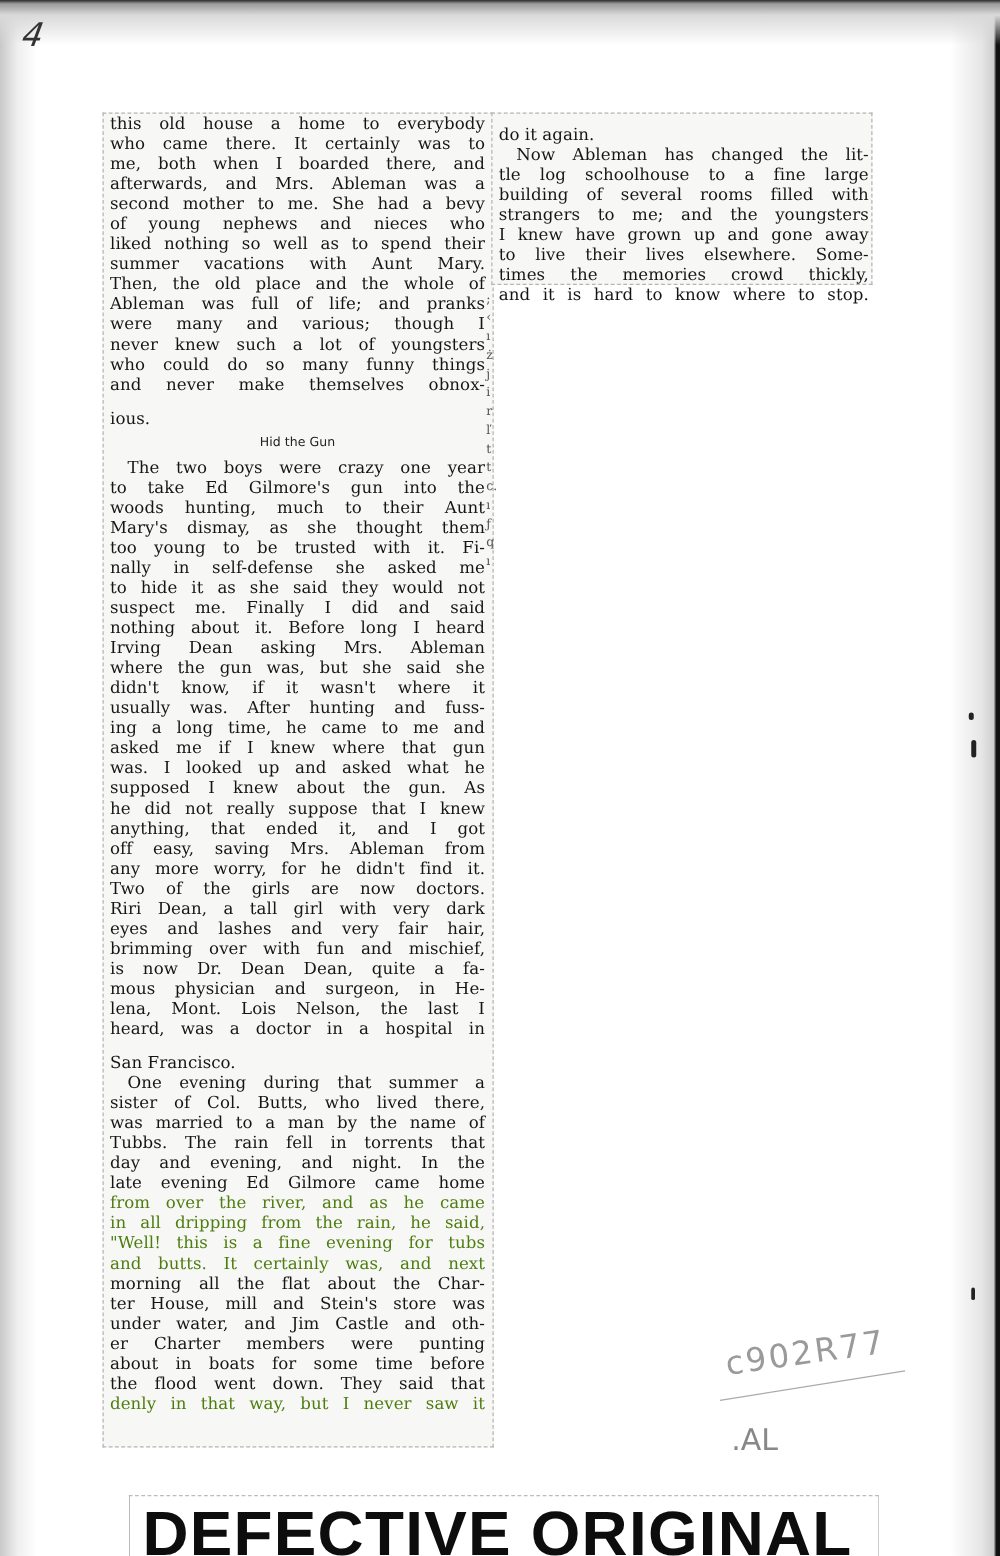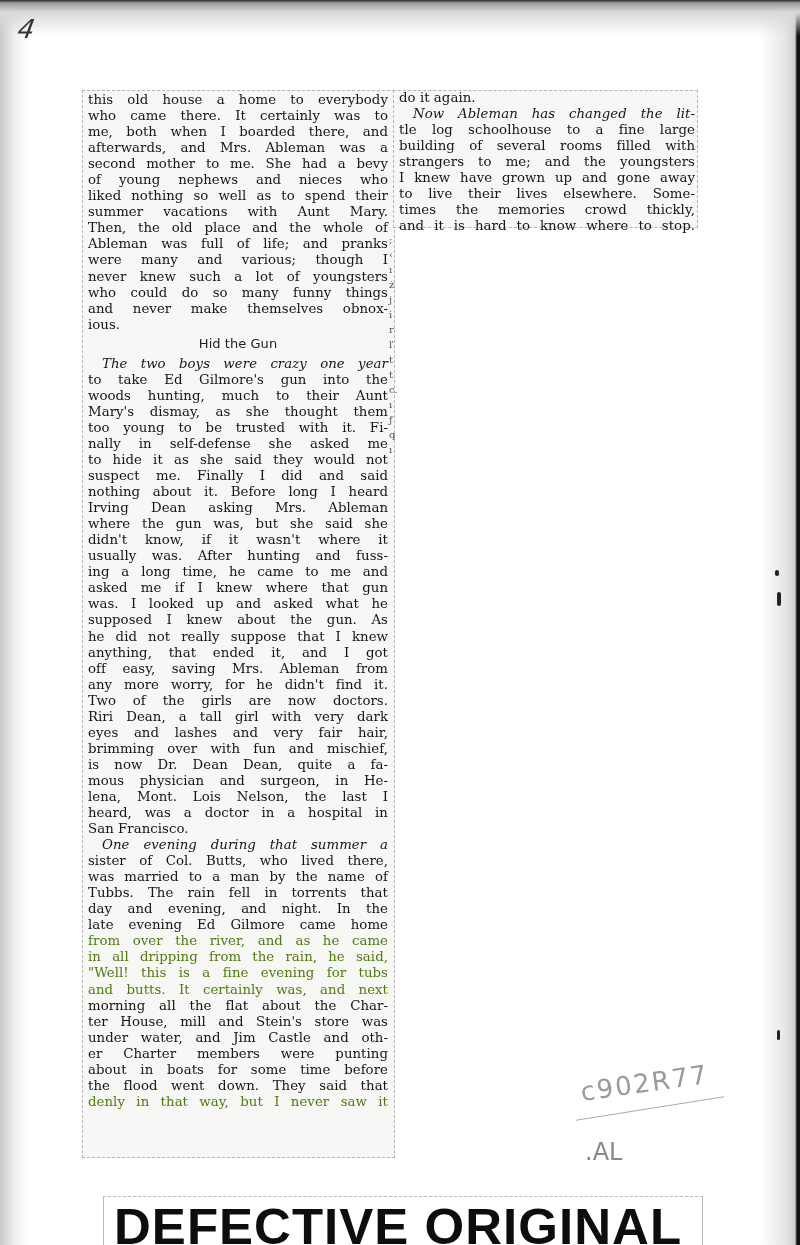--- a/index.html
+++ b/index.html
@@ -34,27 +34,27 @@
       font-family: "DejaVu Serif", serif; font-size: 13.3px; line-height: 16.05px;
       color: #151515; letter-spacing: 0.05px;
     }
     .col-left { left: 88px; top: 92px; width: 300px; }
     .col-right { left: 399px; top: 90px; width: 296px; }
 
     .line {
       display: block; white-space: nowrap; text-align: justify;
       text-align-last: justify; height: 16.05px;
     }
-    .line.last { text-align-last: left; }
-    .line.indent { padding-left: 14px; font-style: italic; }
+    .line.last { text-align-last: left; margin-top: 11px; }
+    .line.indent { padding-left: 14px; }
     .line.faded { color: #4d7c0f; }
 
     .subhead {
       display: block; text-align: center; height: 22px; line-height: 22px;
-      font-family: "DejaVu Sans", sans-serif; font-size: 13px; color: #222;
+      font-family: "DejaVu Sans", sans-serif; font-size: 10px; color: #222;
       margin: 0 0 1px 0;
     }
 
     .margin-marks {
       position: absolute; left: 389px; top: 232px; width: 12px; height: 240px;
       font-family: "DejaVu Serif", serif; font-size: 10px; color: #555; line-height: 15px;
     }
 
     .right-edge-mark {
       position: absolute; width: 4px; background: #222; border-radius: 2px;

